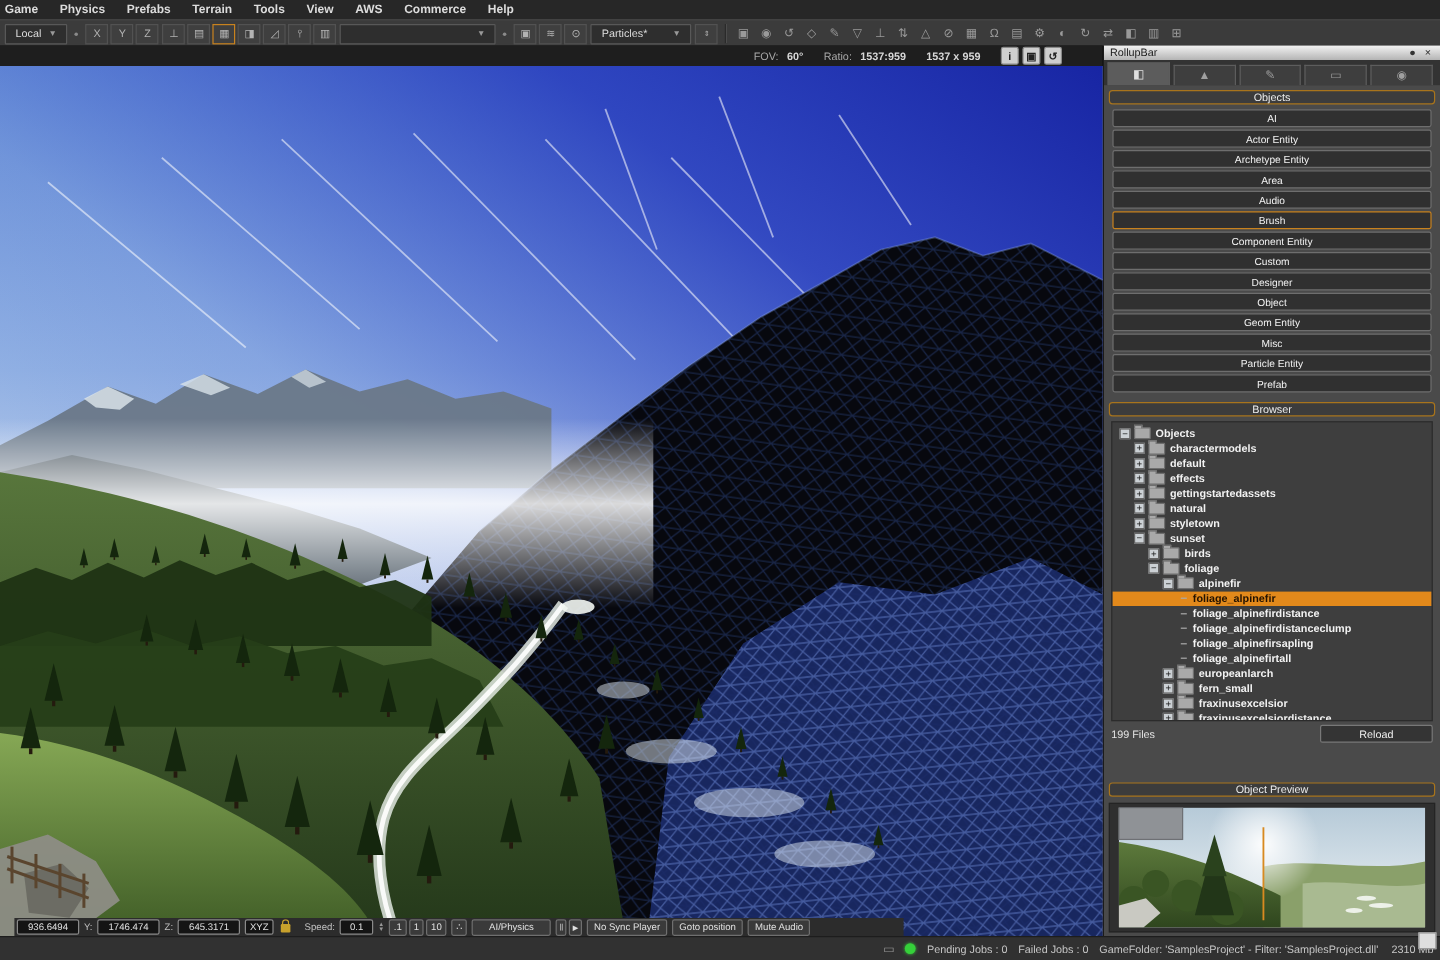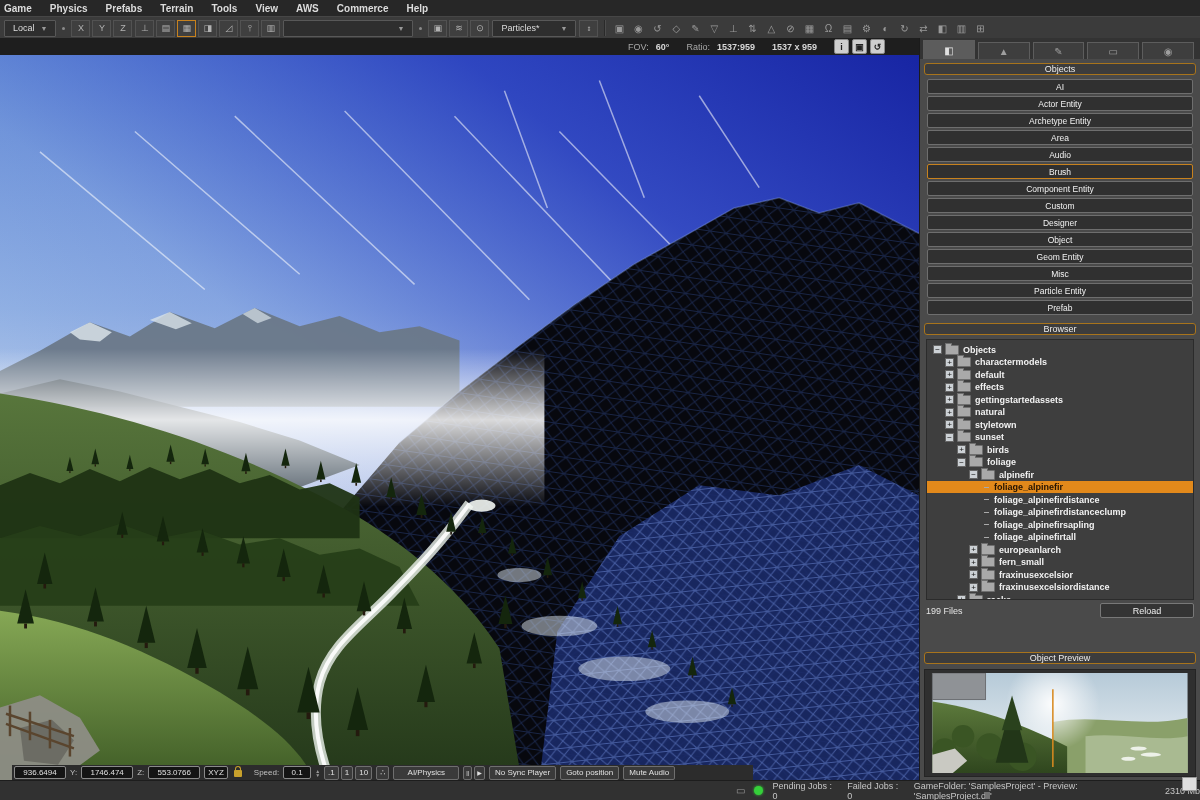--- a/index.html
+++ b/index.html
@@ -325,21 +325,21 @@
             <use href="#tree" transform="translate(728,620) scale(1.2)"></use>
         </g>
       </svg>
     </div>
 
     <div class="vp-bottombar">
       <span class="field coord">936.6494</span>
       <span>Y:</span>
       <span class="field coord">1746.474</span>
       <span>Z:</span>
-      <span class="field coord">553.0766</span>
+      <span class="field coord">645.3171</span>
       <span class="field">XYZ</span>
       <span class="lock"></span>
       <span style="margin-left:6px;font-weight:normal">Speed:</span>
       <span class="field" style="min-width:20px">0.1</span>
       <span class="spin">▲<br>▼</span>
       <span style="display:flex;gap:2px">
           <span class="sbtn" style="padding: 0px 3px;">.1</span>
           <span class="sbtn" style="padding: 0px 3px;">1</span>
           <span class="sbtn" style="padding: 0px 3px;">10</span>
         </span>
@@ -349,20 +349,26 @@
           <span class="sbtn" style="padding: 0px 2px; font-size: 6px;">||</span>
           <span class="sbtn" style="padding: 0px 2px; font-size: 6px;">▶</span>
         </span>
       <span class="sbtn">No Sync Player</span>
       <span class="sbtn">Goto position</span>
       <span class="sbtn">Mute Audio</span>
     </div>
   </div>
 
   <div class="panel">
+    <div class="panel-title">
+      <span>RollupBar</span>
+      <span class="sp"></span>
+      <span class="ttl-ic">●</span>
+      <span class="ttl-ic">×</span>
+    </div>
     <div class="tabs">
         <span class="tab active">◧</span>
         <span class="tab">▲</span>
         <span class="tab">✎</span>
         <span class="tab">▭</span>
         <span class="tab">◉</span>
       </div>
 
     <div class="rollup-header">Objects</div>
     <div class="obj-grid">
@@ -551,16 +557,16 @@
 
     <div class="panel-bottom"></div>
   </div>
 </div>
 
 <div class="statusbar">
   <span class="mon-ic">▭</span>
   <span class="greendot"></span>
   <span>Pending Jobs : 0</span>
   <span>Failed Jobs : 0</span>
-  <span>GameFolder: 'SamplesProject' - Preview: 'SamplesProject.dll'</span>
+  <span>GameFolder: 'SamplesProject' - Filter: 'SamplesProject.dll'</span>
   <span class="mem">2310 Mb</span>
 </div>
 <div class="grip"></div>
 
 </body></html>

